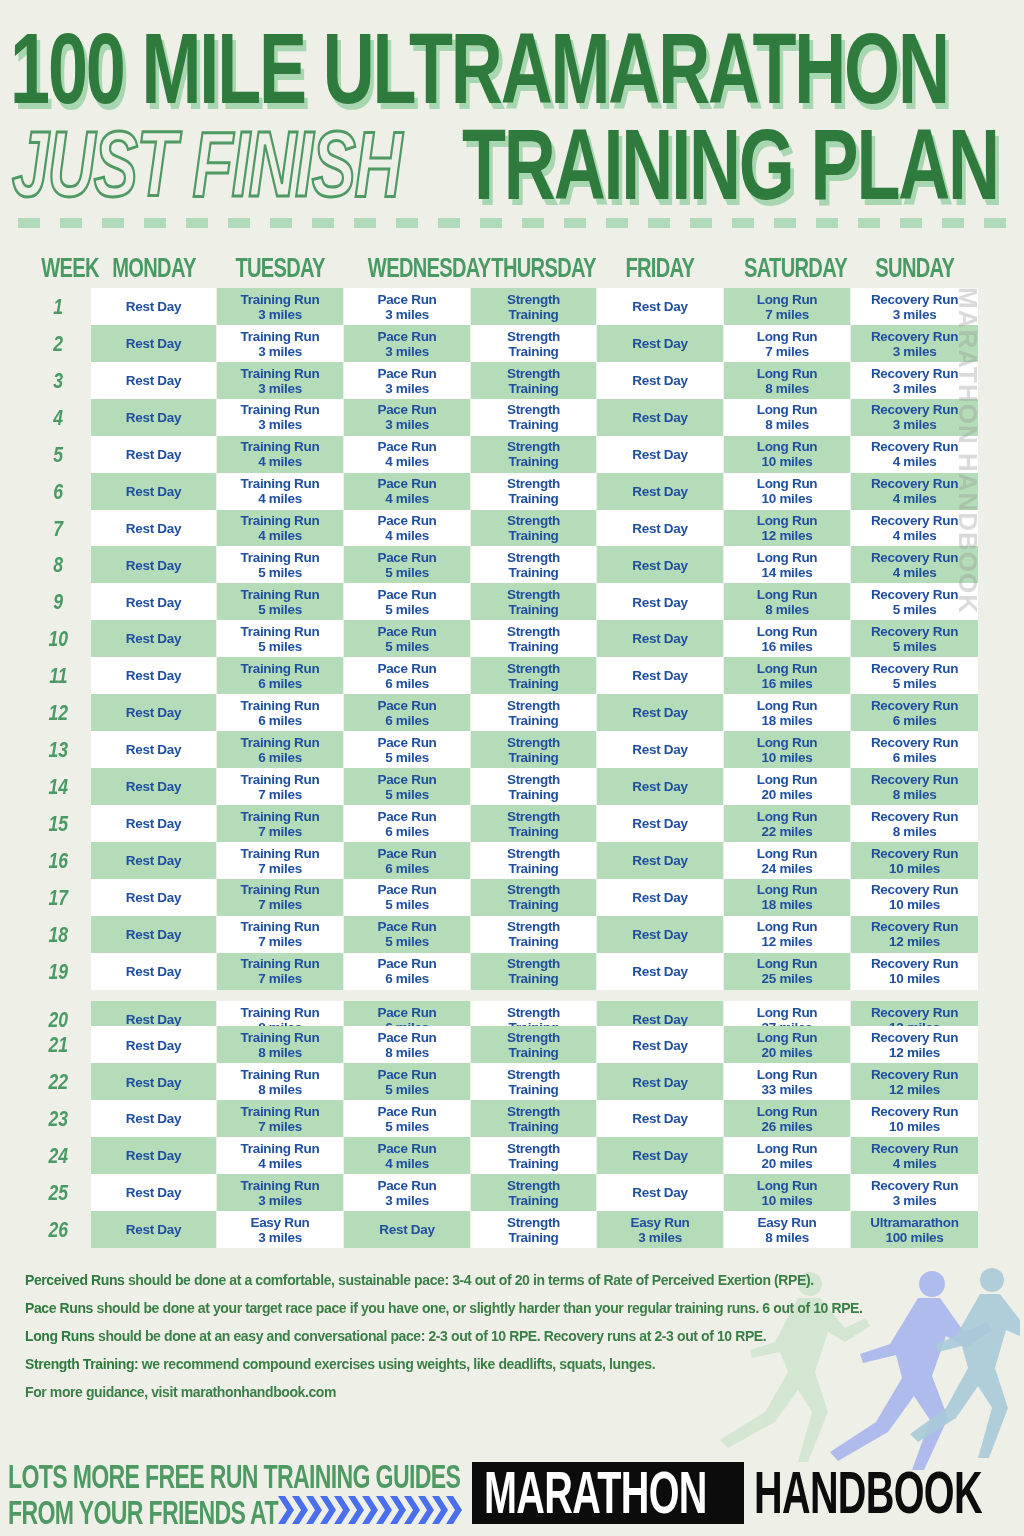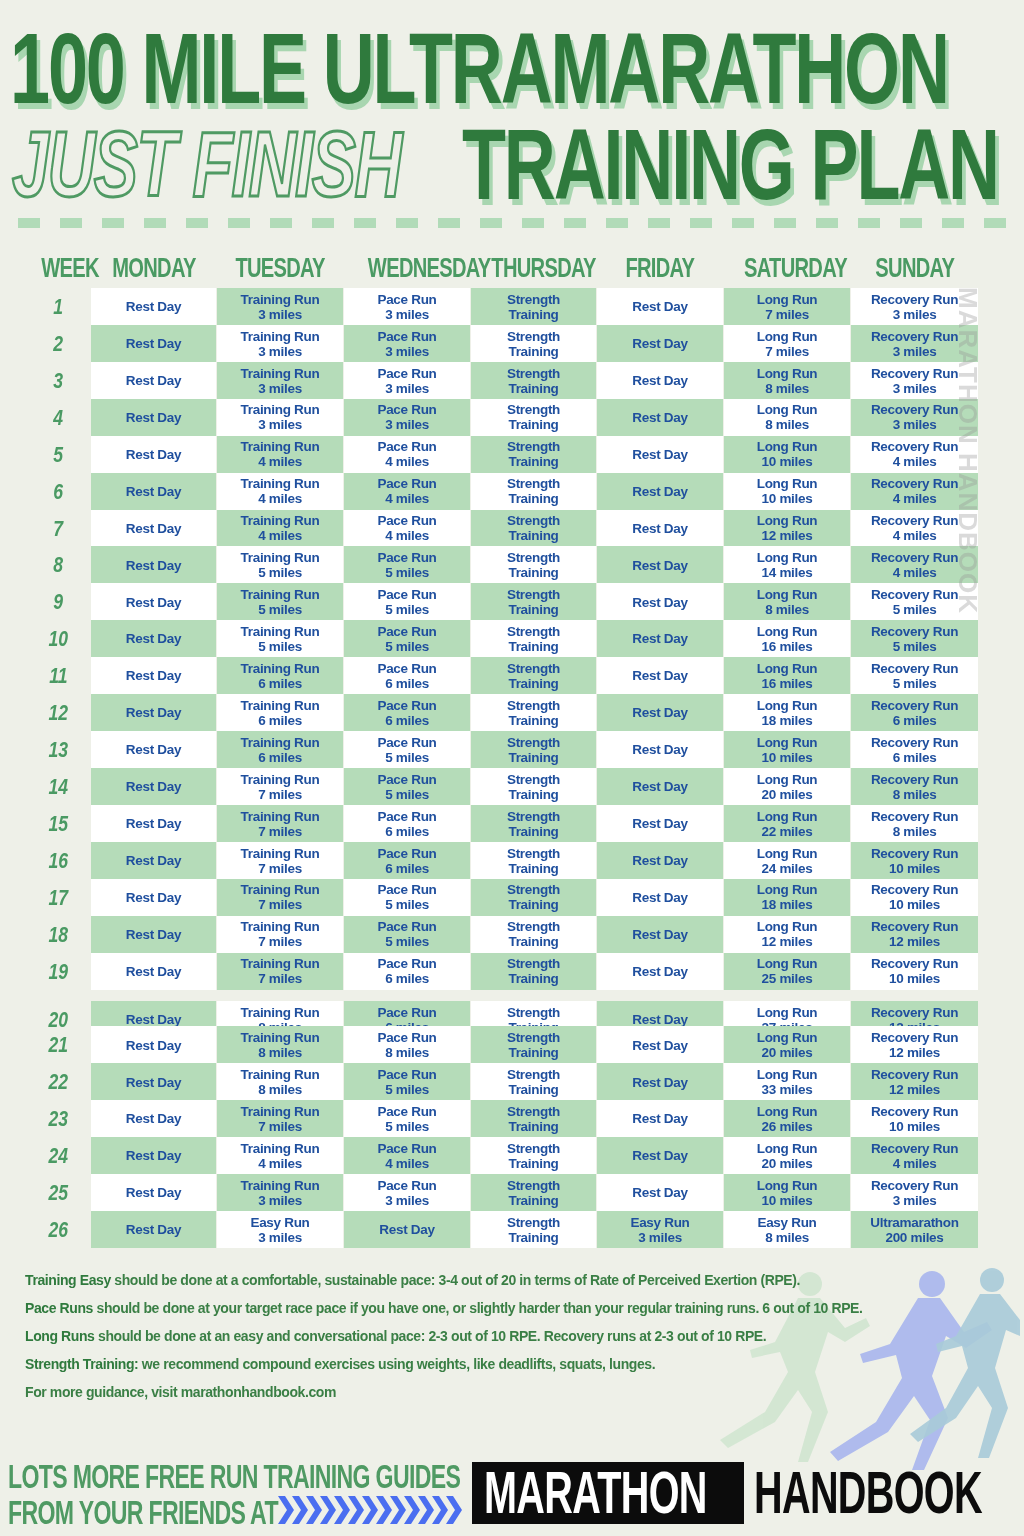--- a/index.html
+++ b/index.html
@@ -872,21 +872,21 @@
       <div class="cell g" style="left: 506px; width: 126px; height: 37.42px;">
         <div>Easy Run</div>
         <div>3 miles</div>
       </div>
       <div class="cell w" style="left: 633px; width: 126px; height: 37.42px;">
         <div>Easy Run</div>
         <div>8 miles</div>
       </div>
       <div class="cell g" style="left: 760px; width: 127px; height: 37.42px;">
         <div>Ultramarathon</div>
-        <div>200 miles</div>
+        <div>100 miles</div>
       </div>
     </div>
   </div>
 
 <div class="watermark">
   <span>MARATHON HANDBOOK</span>
 </div>
 
 <svg class="runners" viewBox="0 0 340 210">
   <g fill="#cfe5cf" opacity="0.85">
@@ -897,21 +897,21 @@
     <circle cx="252" cy="22" r="13"></circle>
     <path d="M238 36 L210 82 L180 92 L183 101 L216 93 L222 116 L196 160 L150 190 L158 199 L208 170 L234 134 L250 158 L232 208 L244 208 L268 156 L252 114 L266 74 L286 86 L312 68 L307 60 L284 70 L260 36 Z"></path>
   </g>
   <g fill="#a9cbd9" opacity="0.9">
     <circle cx="312" cy="18" r="12"></circle>
     <path d="M300 32 L276 74 L256 82 L258 90 L282 84 L288 106 L266 146 L230 172 L238 180 L276 156 L298 124 L312 146 L298 196 L309 196 L328 146 L315 106 L326 68 L340 74 L340 58 L320 32 Z"></path>
   </g>
 </svg>
 
 <div class="notes" id="notes">
-    <div class="note" style="top: 0px;"><b>Training Easy</b><span> should be done at a comfortable, sustainable pace: 3-4 out of 20 in terms of Rate of Perceived Exertion (RPE).</span></div>
+    <div class="note" style="top: 0px;"><b>Perceived Runs</b><span> should be done at a comfortable, sustainable pace: 3-4 out of 20 in terms of Rate of Perceived Exertion (RPE).</span></div>
     <div class="note" style="top: 28px;"><b>Pace Runs</b><span> should be done at your target race pace if you have one, or slightly harder than your regular training runs. 6 out of 10 RPE.</span></div>
     <div class="note" style="top: 56px;"><b>Long Runs</b><span> should be done at an easy and conversational pace: 2-3 out of 10 RPE. Recovery runs at 2-3 out of 10 RPE.</span></div>
     <div class="note" style="top: 84px;"><b>Strength Training:</b><span> we recommend compound exercises using weights, like deadlifts, squats, lunges.</span></div>
     <div class="note" style="top: 112px;"><span>For more guidance, visit marathonhandbook.com</span></div>
   </div>
 
 <div class="promo">
   <div>LOTS MORE FREE RUN TRAINING  GUIDES</div>
   <div>FROM YOUR FRIENDS AT</div>
 </div>

